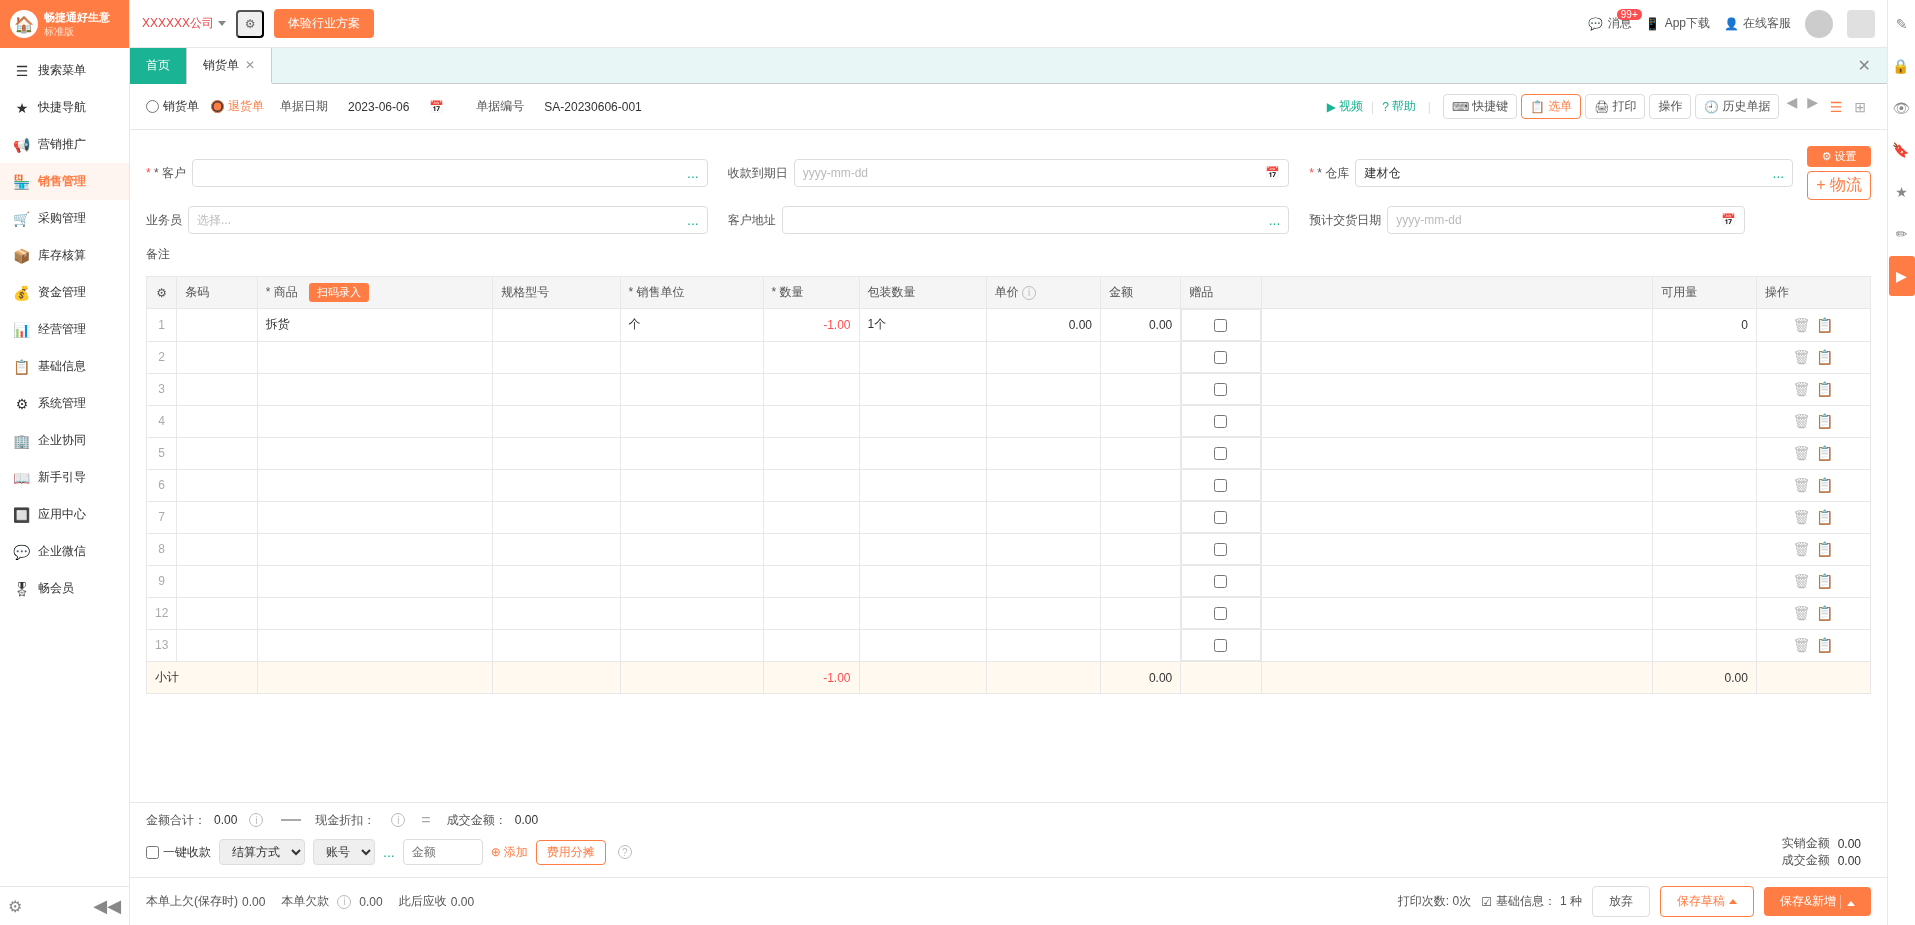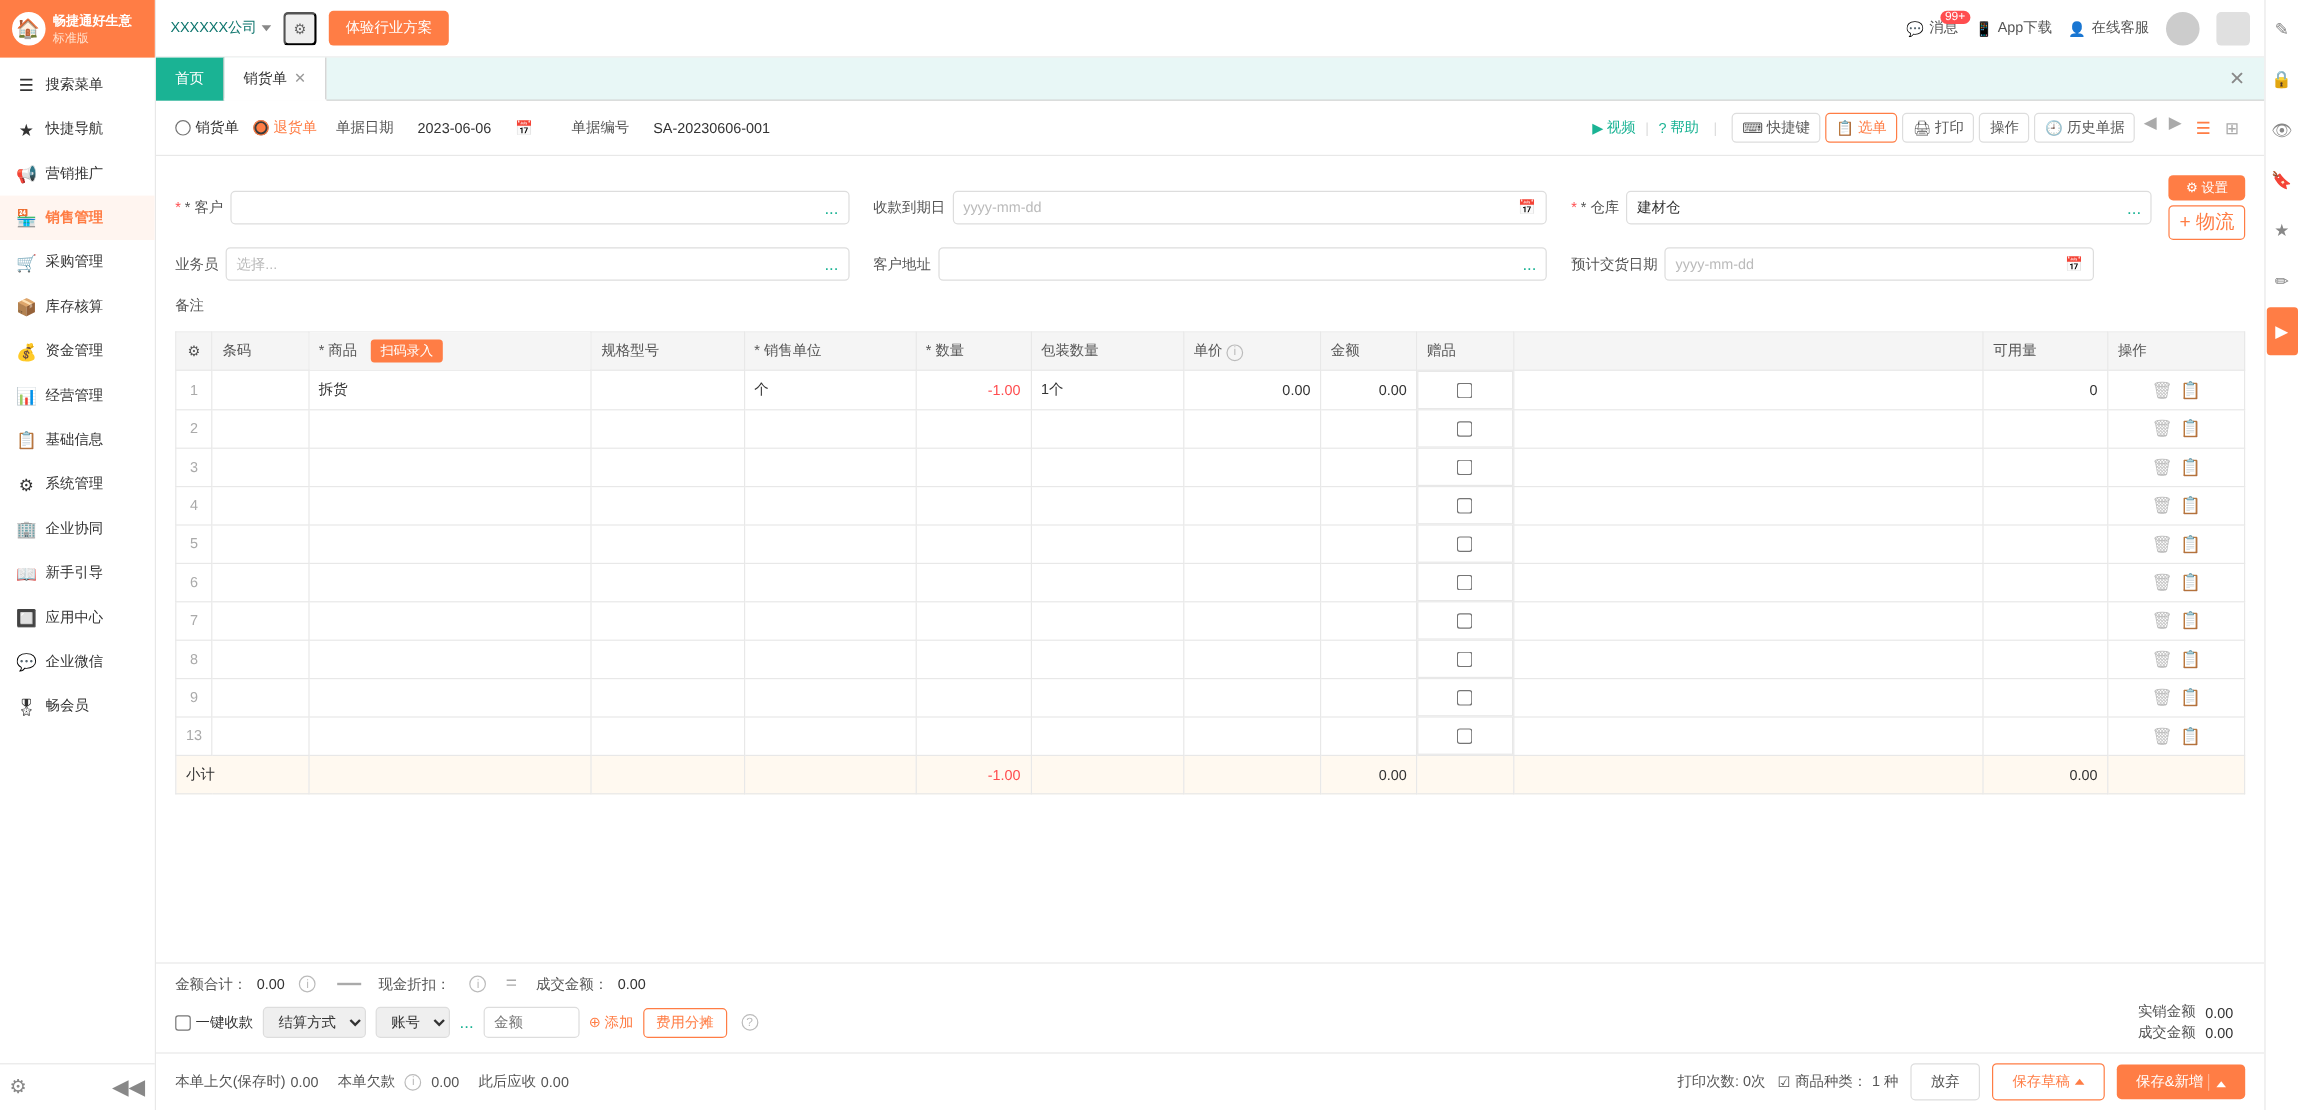--- a/index.html
+++ b/index.html
@@ -13,21 +13,21 @@
     .sidebar-item.active { background: #fff5f0; color: #ff7d45; font-weight: bold; }
     .sidebar-item-icon { width: 16px; height: 16px; flex-shrink: 0; display: flex; align-items: center; justify-content: center; font-size: 14px; }
     .sidebar-item-label { font-size: 12px; }
     .sidebar-footer { padding: 8px; display: flex; align-items: center; justify-content: space-between; border-top: 1px solid #e8e8e8; }
 
     
     .main { flex: 1; display: flex; flex-direction: column; height: 925px; }
 
     
     .topbar { height: 48px; background: #fff; display: flex; align-items: center; padding: 0 12px; border-bottom: 1px solid #e8e8e8; gap: 10px; }
-    .topbar-company { display: flex; align-items: center; gap: 4px; font-size: 13px; color: #0f766e; cursor: pointer; }
+    .topbar-company { display: flex; align-items: center; gap: 4px; font-size: 13px; color: #ef4444; cursor: pointer; }
     .topbar-settings-btn { width: 28px; height: 28px; display: flex; align-items: center; justify-content: center; border-radius: 4px; cursor: pointer; color: #666; font-size: 16px; }
     .topbar-trial-btn { background: #ff7d45; color: #fff; border: none; border-radius: 4px; padding: 6px 14px; font-size: 12px; cursor: pointer; }
     .topbar-right { margin-left: auto; display: flex; align-items: center; gap: 14px; }
     .topbar-msg { display: flex; align-items: center; gap: 4px; cursor: pointer; color: #555; font-size: 12px; position: relative; }
     .badge { background: #ff4d4f; color: #fff; font-size: 10px; border-radius: 8px; padding: 0 4px; position: absolute; top: -6px; right: -10px; }
     .topbar-app { display: flex; align-items: center; gap: 4px; cursor: pointer; color: #555; font-size: 12px; }
     .topbar-service { display: flex; align-items: center; gap: 4px; cursor: pointer; color: #555; font-size: 12px; }
     .topbar-avatar { width: 28px; height: 28px; border-radius: 50%; background: #ccc; cursor: pointer; }
 
     
@@ -581,20 +581,42 @@
       <td></td>
       <td class="right"></td>
       <td>
         <div class="action-icons">
           <span class="icon-btn" title="删除">🗑</span>
           <span class="icon-btn" title="复制">📋</span>
         </div>
       </td>
     </tr>
             <tr>
+      <td style="text-align:center;color:#aaa;">12</td>
+      <td></td>
+      <td></td>
+      <td></td>
+      <td></td>
+      <td class=""></td>
+      <td></td>
+      <td class="right"></td>
+      <td class="right"></td>
+      <td class="checkbox-cell">
+                <input type="checkbox" style="">
+              </td>
+      <td></td>
+      <td class="right"></td>
+      <td>
+        <div class="action-icons">
+          <span class="icon-btn" title="删除">🗑</span>
+          <span class="icon-btn" title="复制">📋</span>
+        </div>
+      </td>
+    </tr>
+            <tr>
       <td style="text-align:center;color:#aaa;">13</td>
       <td></td>
       <td></td>
       <td></td>
       <td></td>
       <td class=""></td>
       <td></td>
       <td class="right"></td>
       <td class="right"></td>
       <td class="checkbox-cell">
@@ -694,21 +716,21 @@
           <span style="font-weight:500;">0.00</span>
         </span>
       </div>
       <div class="footer-right">
         <span style="font-size:12px;color:#555;">
           <span>打印次数:</span>
           <span>0次</span>
         </span>
         <span style="font-size:12px;color:#555;display:flex;align-items:center;gap:4px;">
           <span style="cursor:pointer;">☑</span>
-          <span>商品种类：</span>
+          <span>基础信息：</span>
           <span style="font-weight:500;">1 种</span>
         </span>
         <button class="btn-abandon">放弃</button>
         <button class="btn-save-draft">
           <span>保存草稿</span>
           <span class="chevron-up" style="border-top:none;border-bottom:5px solid #ff7d45;"></span>
         </button>
         <button class="btn-save-new">
           <span>保存&amp;新增</span>
           <span class="btn-chevron">

